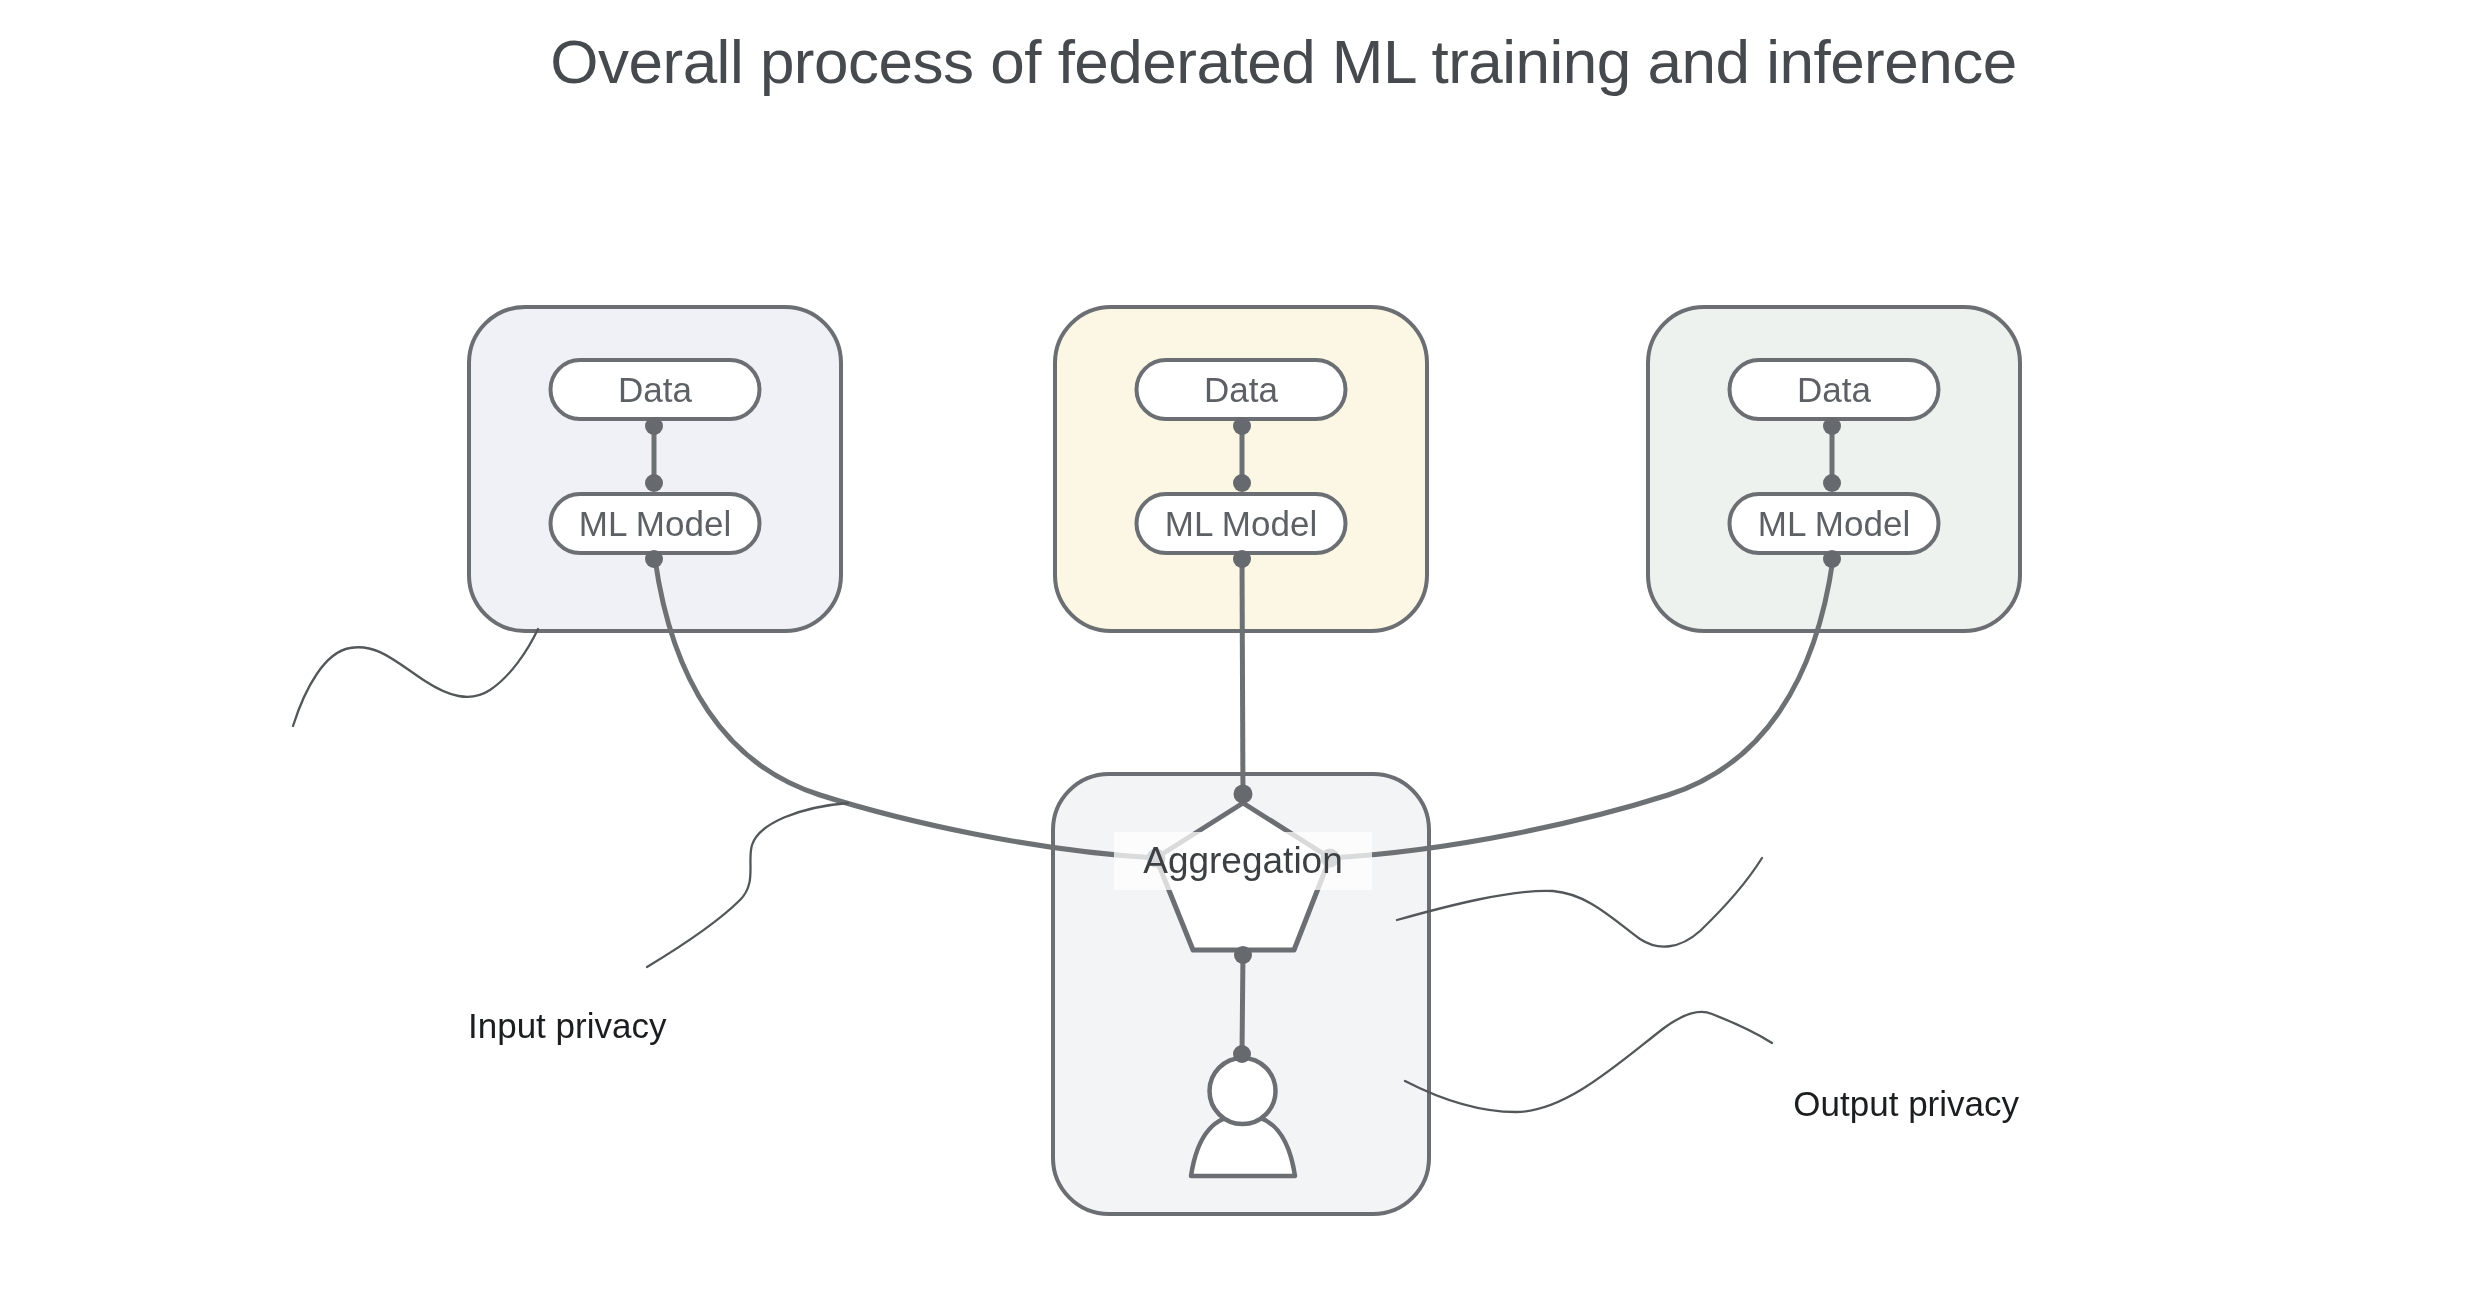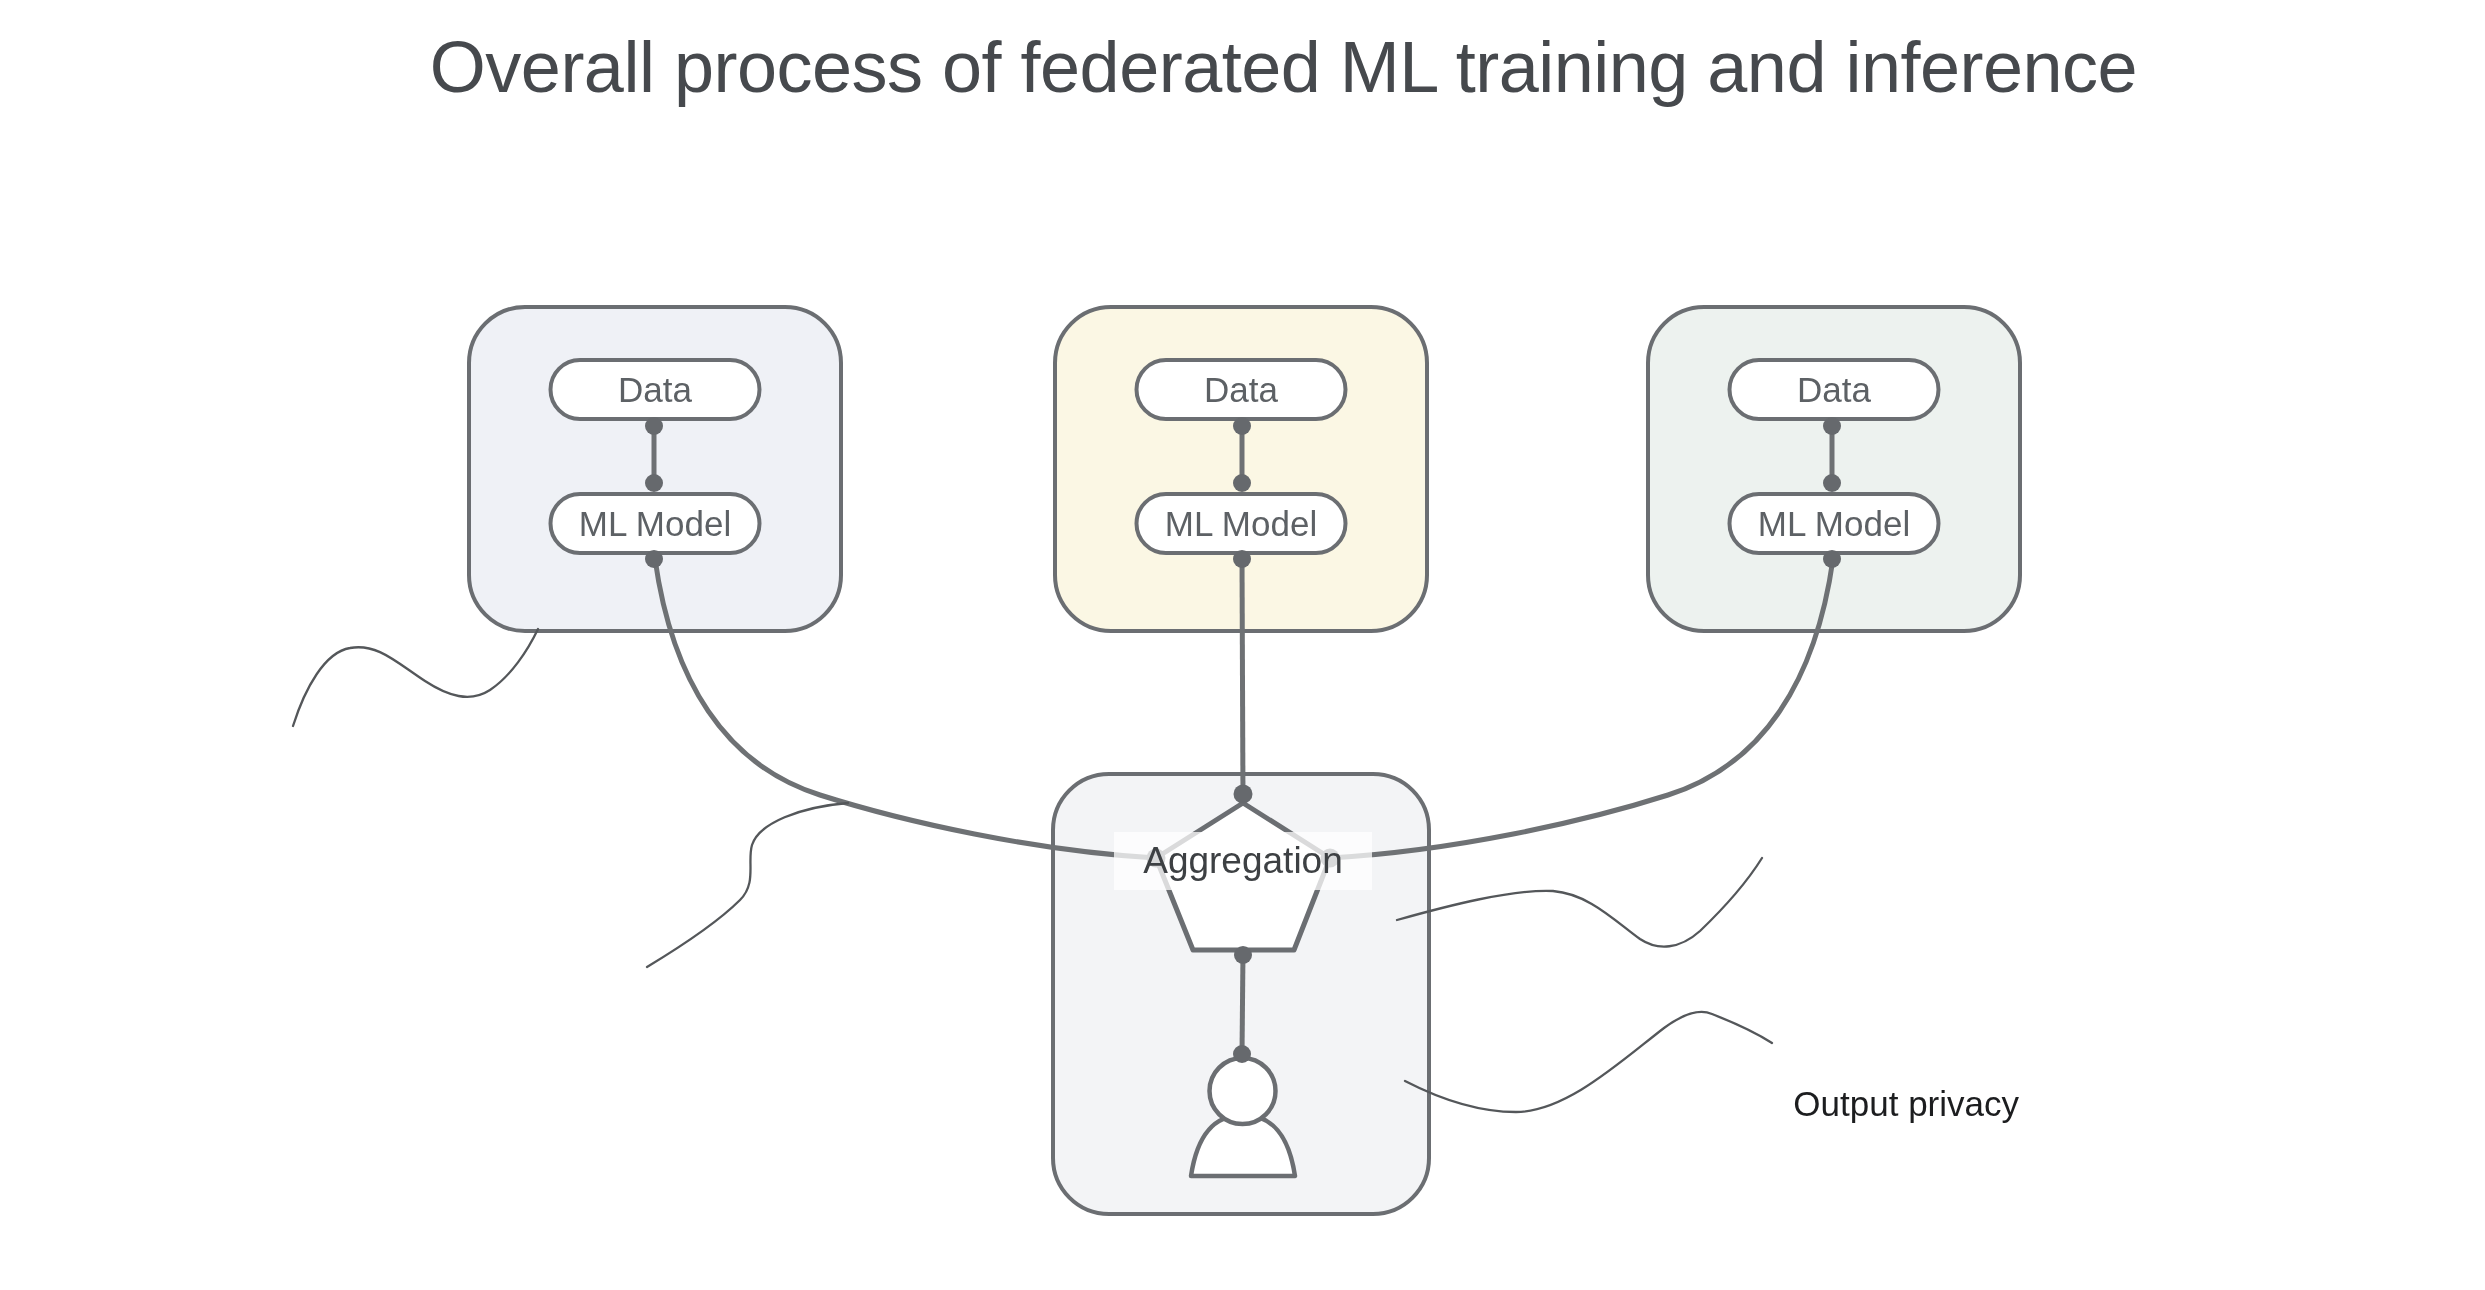--- a/index.html
+++ b/index.html
@@ -2,21 +2,21 @@
 <html><head>
 <meta charset="utf-8">
 <style>
   html,body{margin:0;padding:0;background:#ffffff;}
   .canvas{
     position:relative;width:2485px;height:1290px;background:#ffffff;overflow:hidden;
     font-family:"Liberation Sans", sans-serif;
   }
   .title{
     position:absolute;left:0;top:26px;width:2485px;padding-left:82px;box-sizing:border-box;
-    text-align:center;font-size:72px;font-weight:400;color:#46494d;letter-spacing:-0.5px;
+    text-align:center;font-size:62px;font-weight:400;color:#46494d;letter-spacing:-0.5px;
   }
   .client-box{
     position:absolute;top:305px;width:376px;height:328px;box-sizing:border-box;
     border:4.5px solid #6b6e72;border-radius:58px;
   }
   .box-left{left:467px;}
   .box-middle{left:1053px;}
   .box-right{left:1646px;}
   .agg-box{
     position:absolute;left:1051px;top:772px;width:380px;height:444px;box-sizing:border-box;
@@ -116,15 +116,16 @@
       <circle cx="1330" cy="858" r="9.5"></circle>
       <circle cx="1243" cy="955" r="9"></circle>
       <circle cx="1242" cy="1054" r="9"></circle>
     </g>
   </svg>
 
   <div class="agg-label-band">
     <span>Aggregation</span>
   </div>
 
+  <div class="note note-input">Input privacy</div>
   <div class="note note-output">Output privacy</div>
 
 </div>
 
 </body></html>

